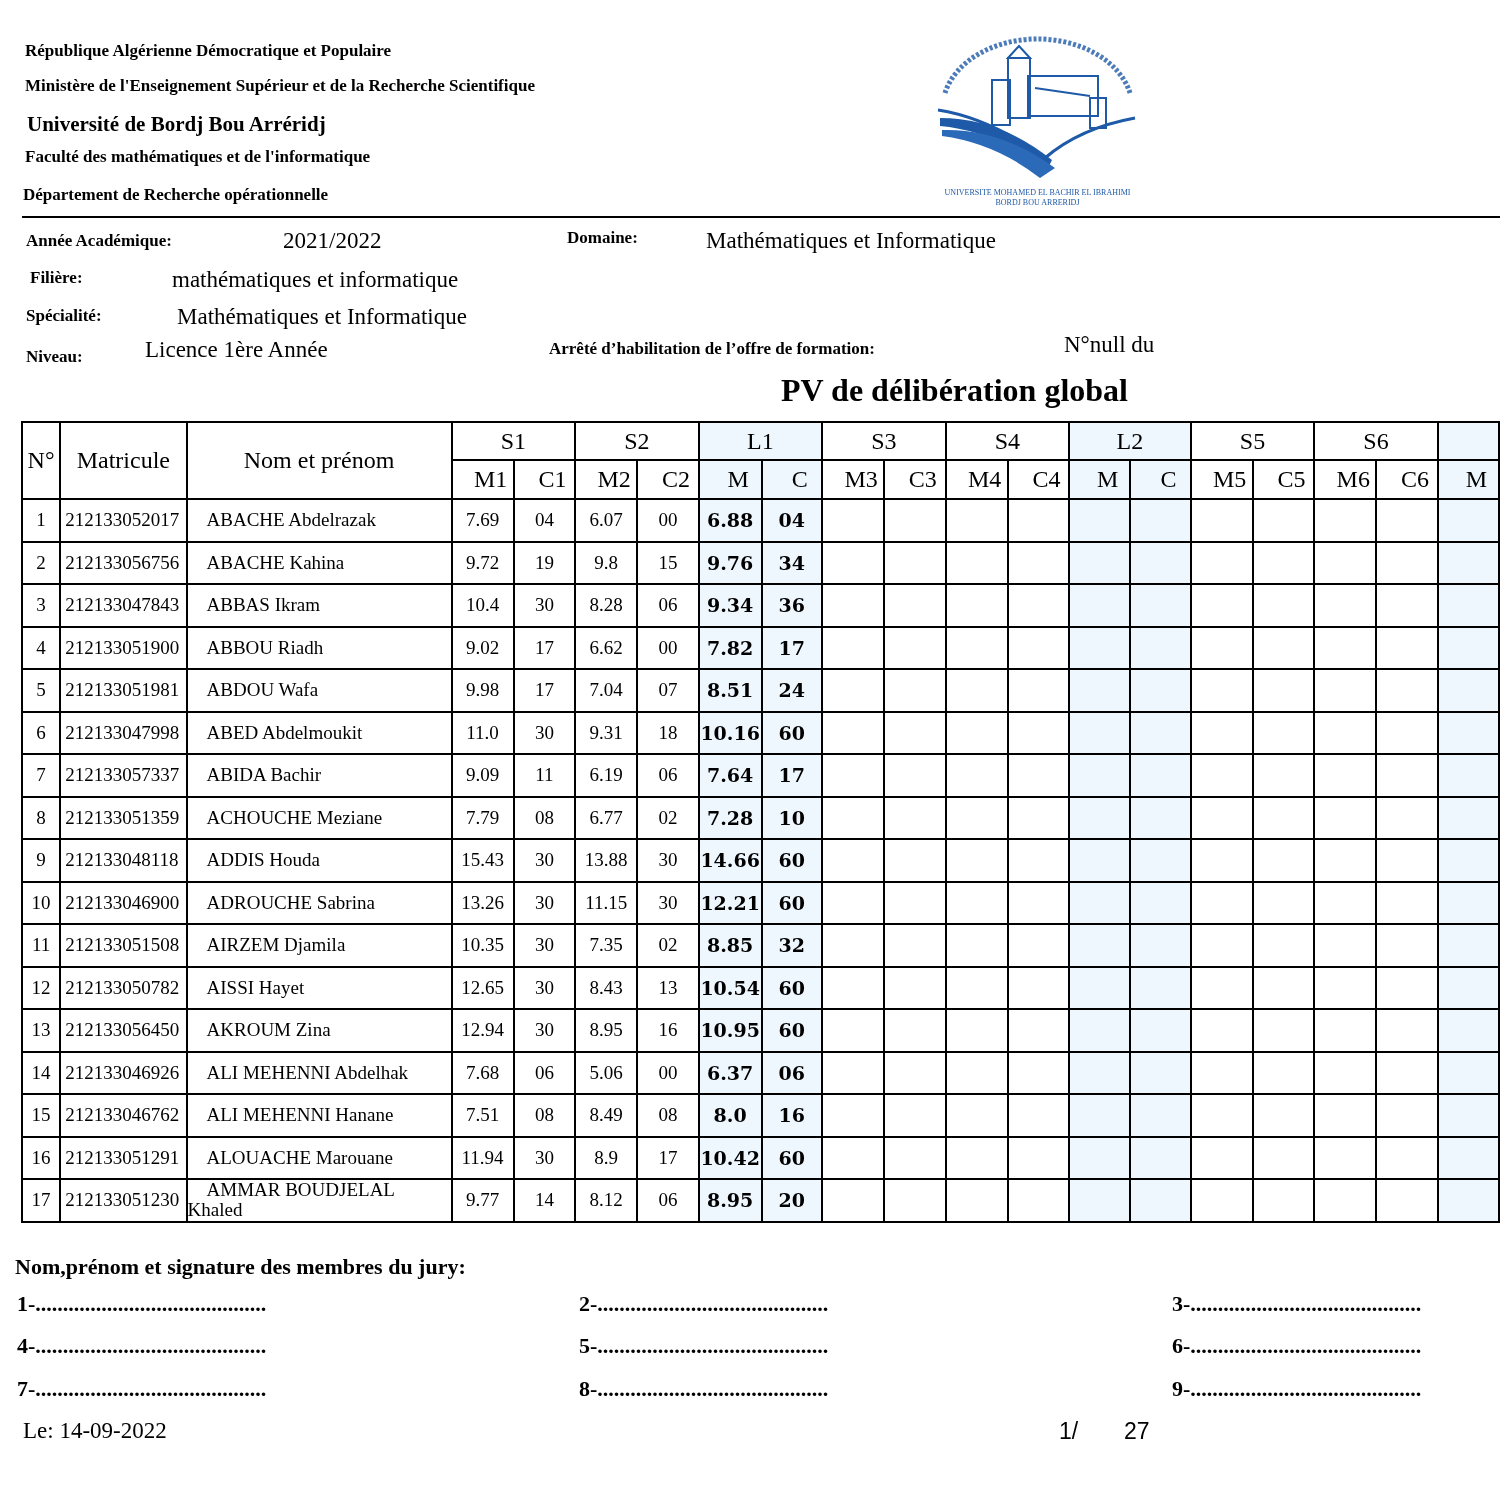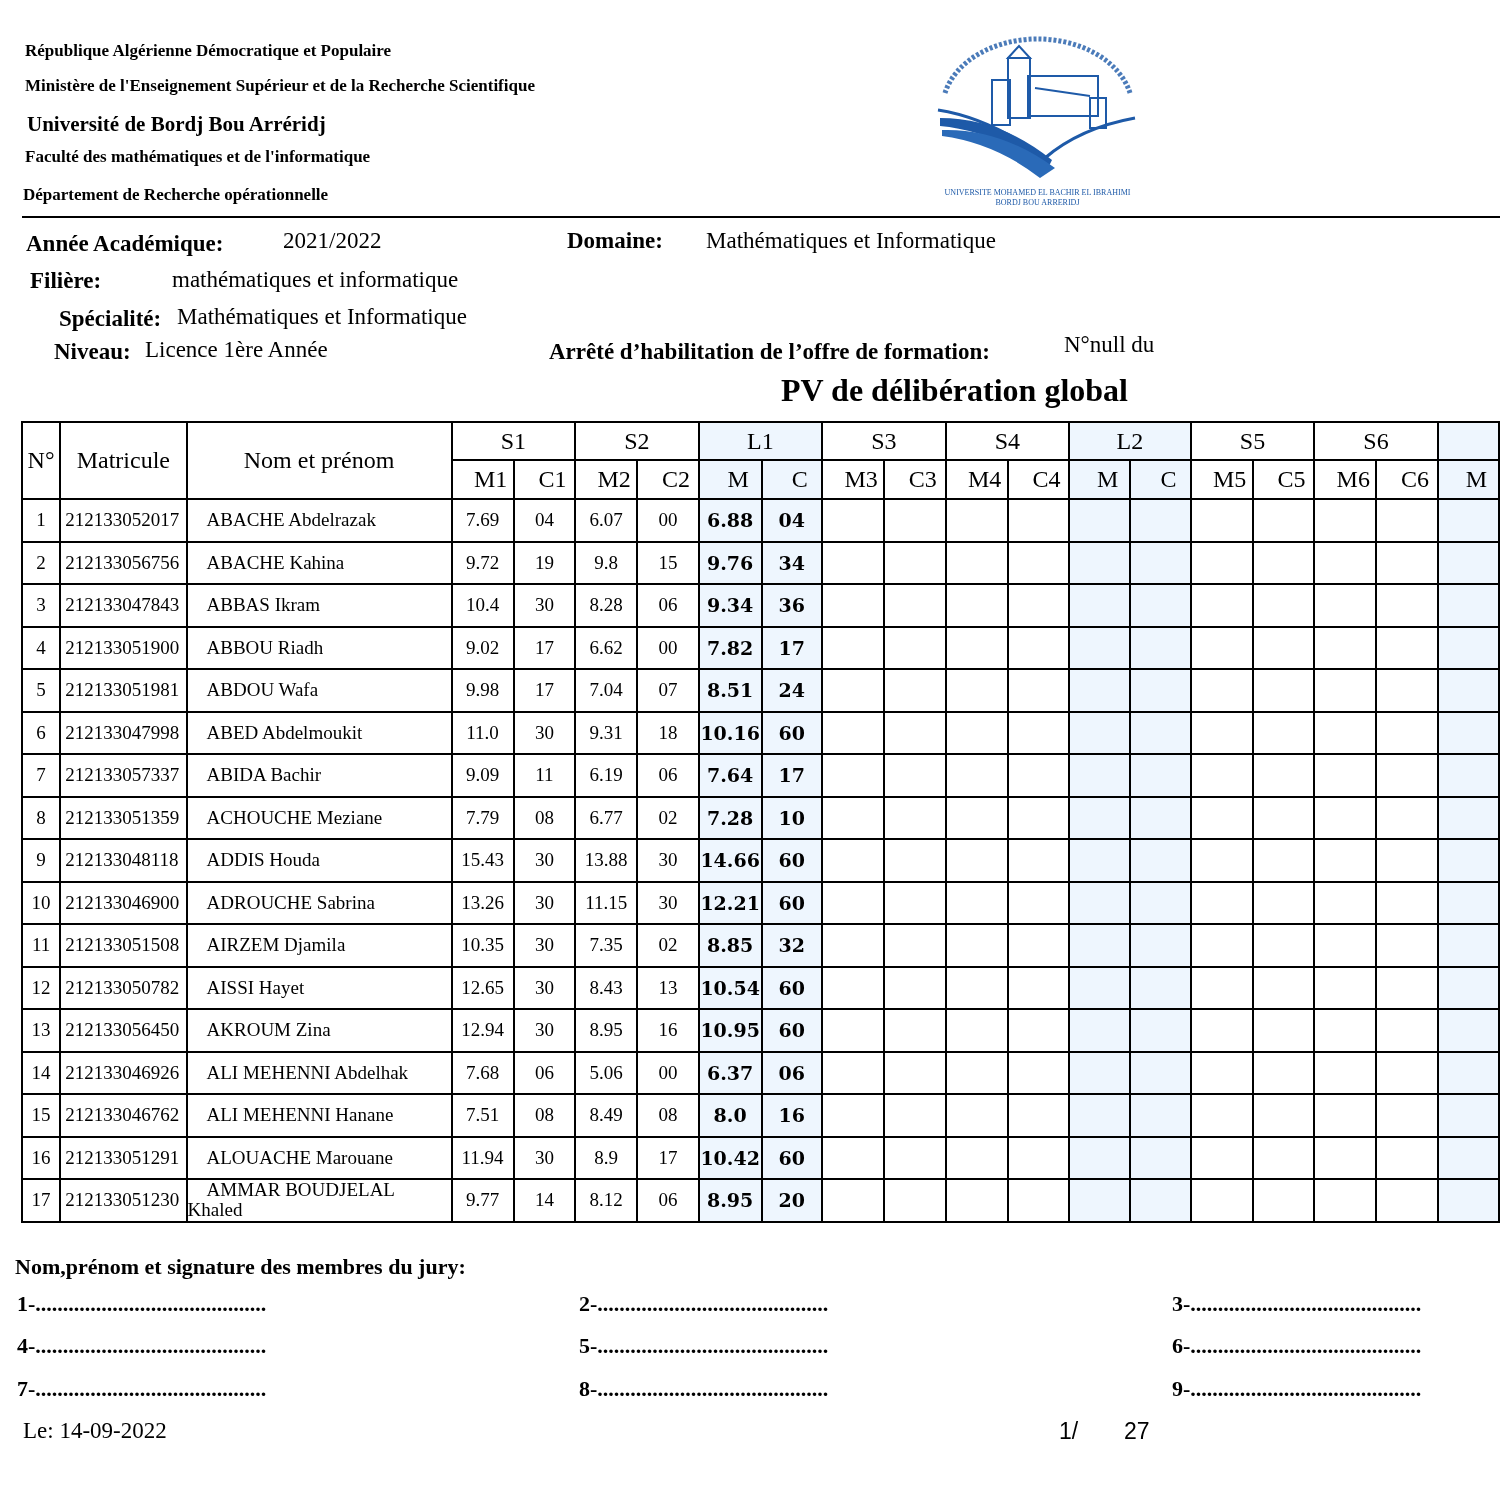--- a/index.html
+++ b/index.html
@@ -1,21 +1,21 @@
 <!DOCTYPE html>
 <html><head>
 <meta charset="utf-8">
 <style>
   html, body { margin:0; padding:0; background:#fff; }
   body { width:1500px; height:1500px; position:relative; overflow:hidden; font-family:"Liberation Serif", serif; color:#000; }
   .abs { position:absolute; white-space:nowrap; }
   .hdr-line { font-size:17px; font-weight:bold;margin-top:9px; }
   .hdr-line.big { font-size:21px; }
   .rule { position:absolute; left:22px; top:216px; width:1478px; height:2px; background:#000; }
-  .lbl { font-weight:bold; font-size:23px; }
+  .lbl { font-weight:bold; font-size:17px; }
   .val { font-size:23px;font-family:Liberation Serif, serif; }
   .title { font-size:32px; font-weight:bold; }
   table.pv { position:absolute; left:21px; top:421px; border-collapse:collapse; table-layout:fixed; }
   table.pv td, table.pv th { border:2.5px solid #000; padding:0; text-align:center; vertical-align:middle; font-weight:normal; overflow:hidden; white-space:nowrap; }
   table.pv th { font-size:24px; }
   table.pv tr.h1 th { height:36px; }
   table.pv tr.h2 th { height:37px;padding-left:16px; }
   table.pv tr.row td { height:40.5px; font-size:19px; }
   table.pv td.num { font-size:16px; }
   table.pv td.mat { font-size:19px; text-align:left; padding-left:4px; }
@@ -60,24 +60,24 @@
 <div class="rule"></div>
 
 <div class="abs lbl" style="left:26px;top:231px;">Année Académique:</div>
 <div class="abs val" style="left:283px;top:228px;">2021/2022</div>
 <div class="abs lbl" style="left:567px;top:228px;">Domaine:</div>
 <div class="abs val" style="left:706px;top:228px;">Mathématiques et Informatique</div>
 
 <div class="abs lbl" style="left:30px;top:268px;">Filière:</div>
 <div class="abs val" style="left:172px;top:267px;">mathématiques et informatique</div>
 
-<div class="abs lbl" style="left:26px;top:306px;margin-left:33px;">Spécialité:</div>
+<div class="abs lbl" style="left:26px;top:306px;">Spécialité:</div>
 <div class="abs val" style="left:177px;top:304px;">Mathématiques et Informatique</div>
 
-<div class="abs lbl" style="left:26px;top:339px;margin-left:28px;">Niveau:</div>
+<div class="abs lbl" style="left:26px;top:347px;">Niveau:</div>
 <div class="abs val" style="left:145px;top:337px;">Licence 1ère Année</div>
 <div class="abs lbl" style="left:549px;top:339px;">Arrêté d’habilitation de l’offre de formation:</div>
 <div class="abs val" style="left:1064px;top:332px;">N°null  du</div>
 
 <div class="abs title" style="left:781px;top:372px;">PV de délibération global</div>
 
 <table class="pv">
   <colgroup>
     <col style="width:39px">
       <col style="width:127px">

